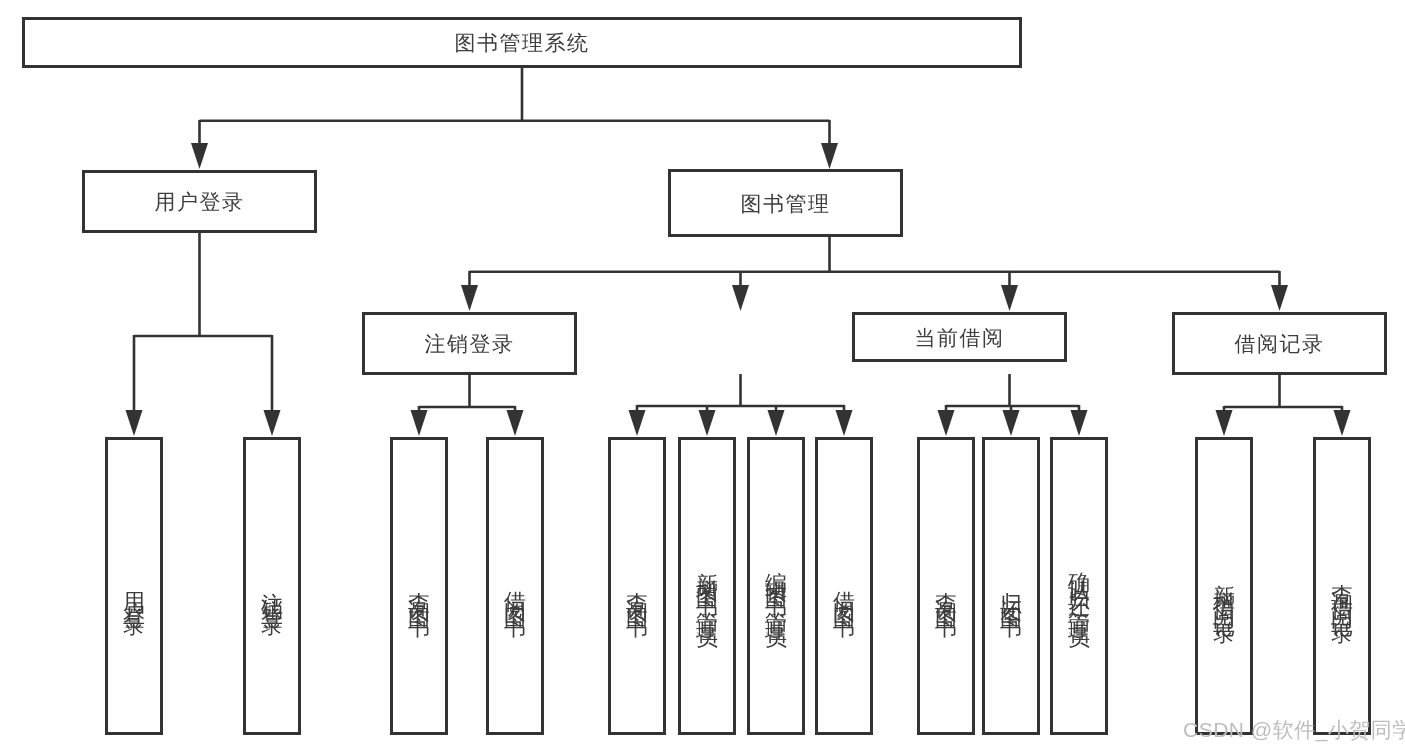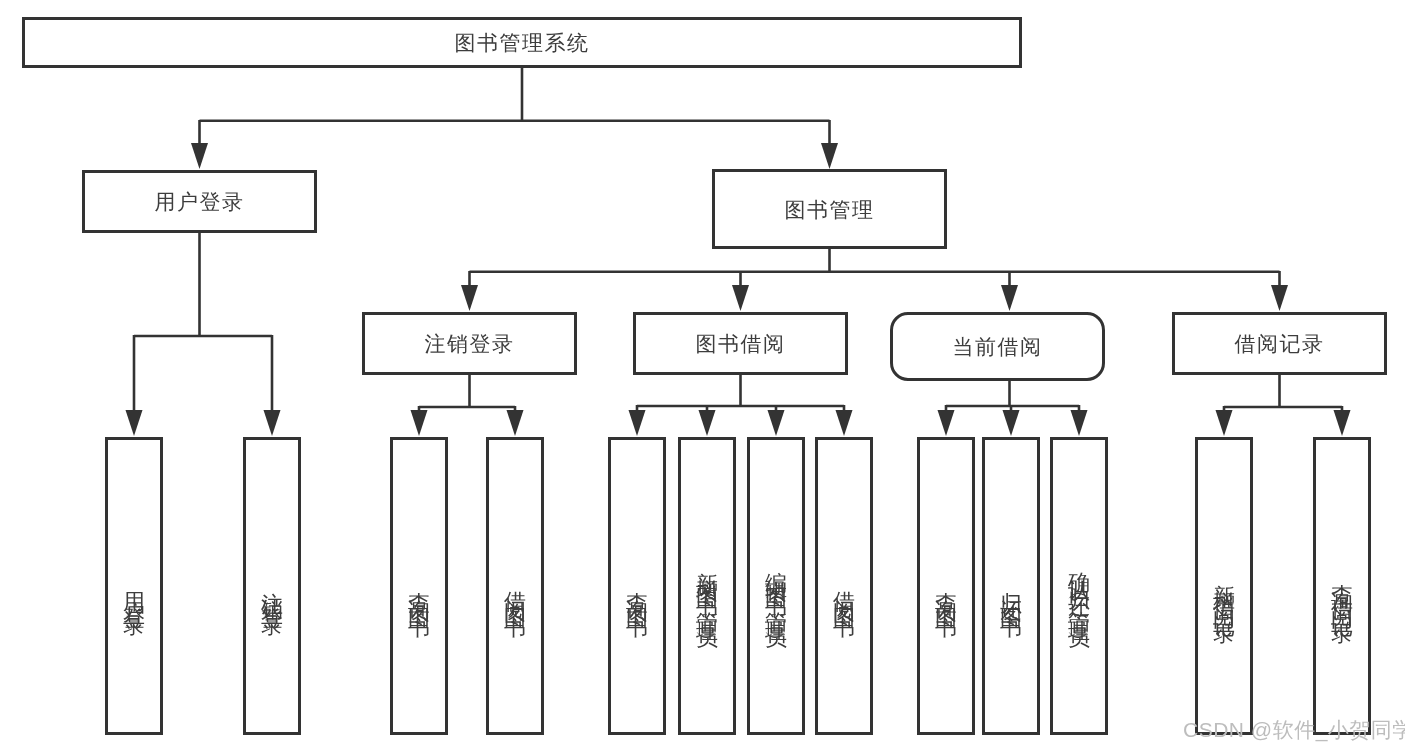--- a/index.html
+++ b/index.html
@@ -129,25 +129,24 @@
       <line x1="1224" y1="406" x2="1224" y2="413"></line>
       <polygon points="1215.5,410 1232.5,410 1224,436"></polygon>
       <line x1="1342" y1="406" x2="1342" y2="413"></line>
       <polygon points="1333.5,410 1350.5,410 1342,436"></polygon>
     </g>
   </svg>
 
   <div class="box box-h" style="left:22px;top:17px;width:1000px;height:51px;">图书管理系统</div>
 
   <div class="box box-h" style="left:82px;top:170px;width:235px;height:63px;">用户登录</div>
-  <div class="box box-h" style="left:712px;top:169px;width:235px;height:80px;">图书管理</div>
+  <div class="box box-h" style="left:668px;top:169px;width:235px;height:68px;">图书管理</div>
 
   <div class="box box-h" style="left:362px;top:312px;width:215px;height:63px;">注销登录</div>
-  <div class="box box-h" style="left:633px;top:312px;width:215px;height:63px;">图书借阅</div>
-  <div class="box box-h" style="left:890px;top:312px;width:215px;height:69px;border-radius:18px;">当前借阅</div>
+  <div class="box box-h" style="left:852px;top:312px;width:215px;height:50px;">当前借阅</div>
   <div class="box box-h" style="left:1172px;top:312px;width:215px;height:63px;">借阅记录</div>
 
   <div class="box box-v" style="left:105px;top:437px;width:58px;height:298px;">用户登录</div>
   <div class="box box-v" style="left:243px;top:437px;width:58px;height:298px;">注销登录</div>
 
   <div class="box box-v" style="left:390px;top:437px;width:58px;height:298px;">查询图书</div>
   <div class="box box-v" style="left:486px;top:437px;width:58px;height:298px;">借阅图书</div>
 
   <div class="box box-v" style="left:608px;top:437px;width:58px;height:298px;">查询图书</div>
   <div class="box box-v" style="left:678px;top:437px;width:58px;height:298px;">新增图书（管理员）</div>

